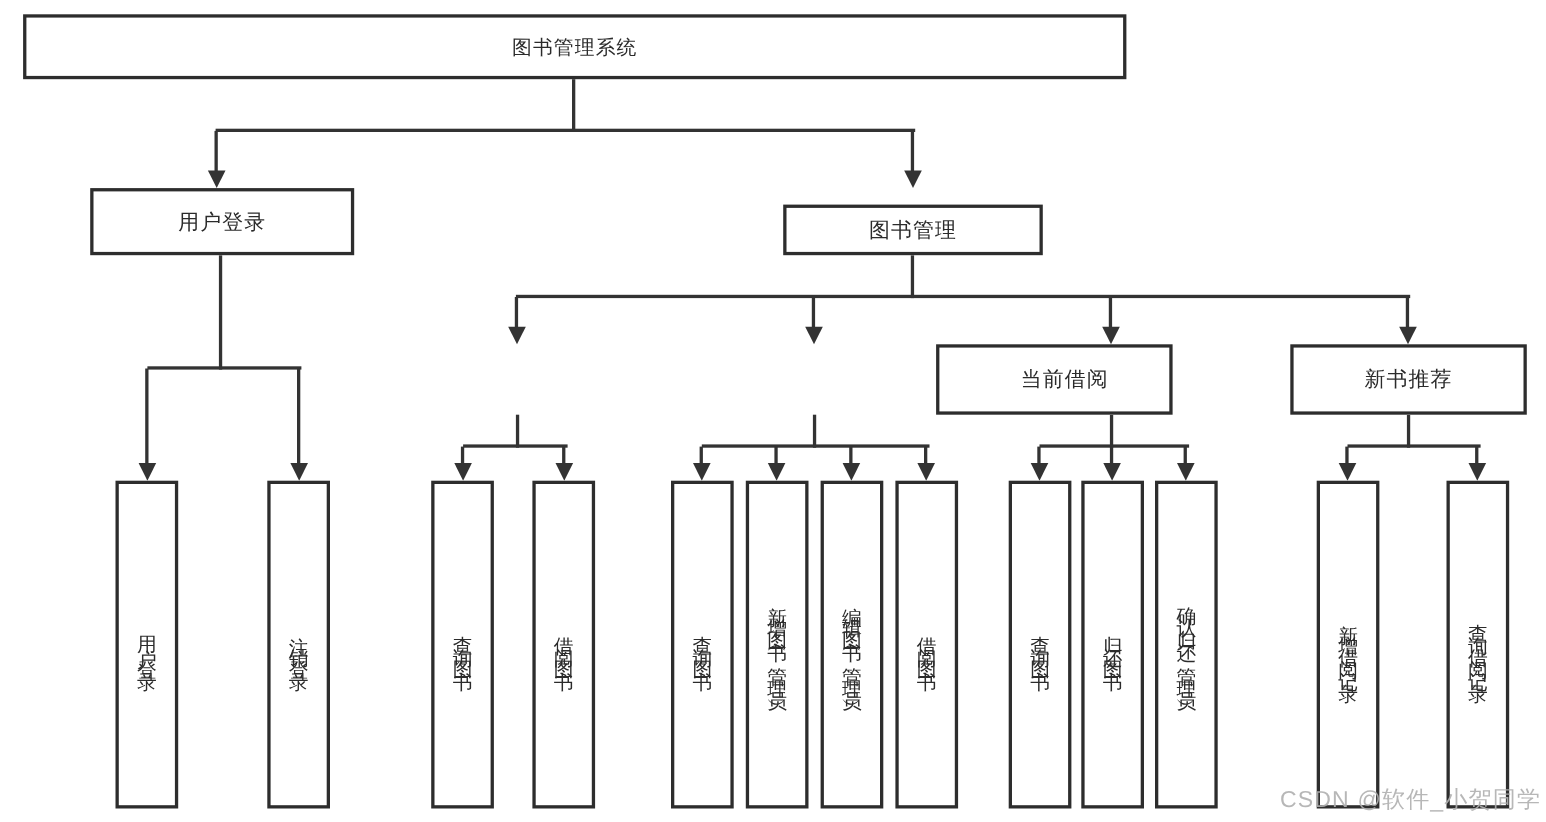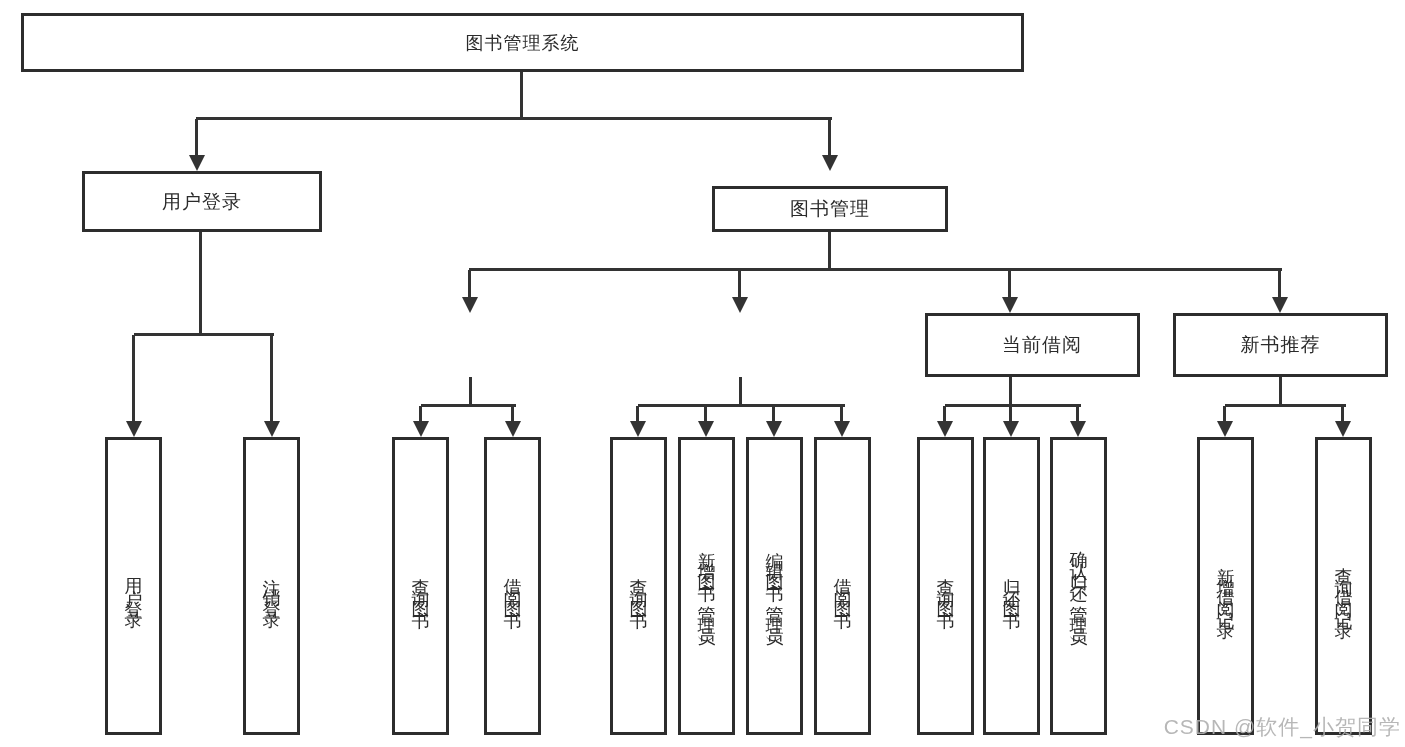--- a/index.html
+++ b/index.html
@@ -185,21 +185,21 @@
     <span>图书管理系统</span>
   </div>
 
   <div class="box l2user h">
     <span>用户登录</span>
   </div>
   <div class="box l2book h">
     <span>图书管理</span>
   </div>
 
-  <div class="box l3 h" style="left:925px;padding-left:19px;">
+  <div class="box l3 h" style="left:851px;padding-left:19px;">
     <span>当前借阅</span>
   </div>
   <div class="box l3 h" style="left:1173px;">
     <span>新书推荐</span>
   </div>
 
   <div class="leaf" style="left:105px;">
     <span>用户登录</span>
   </div>
   <div class="leaf" style="left:243px;">

